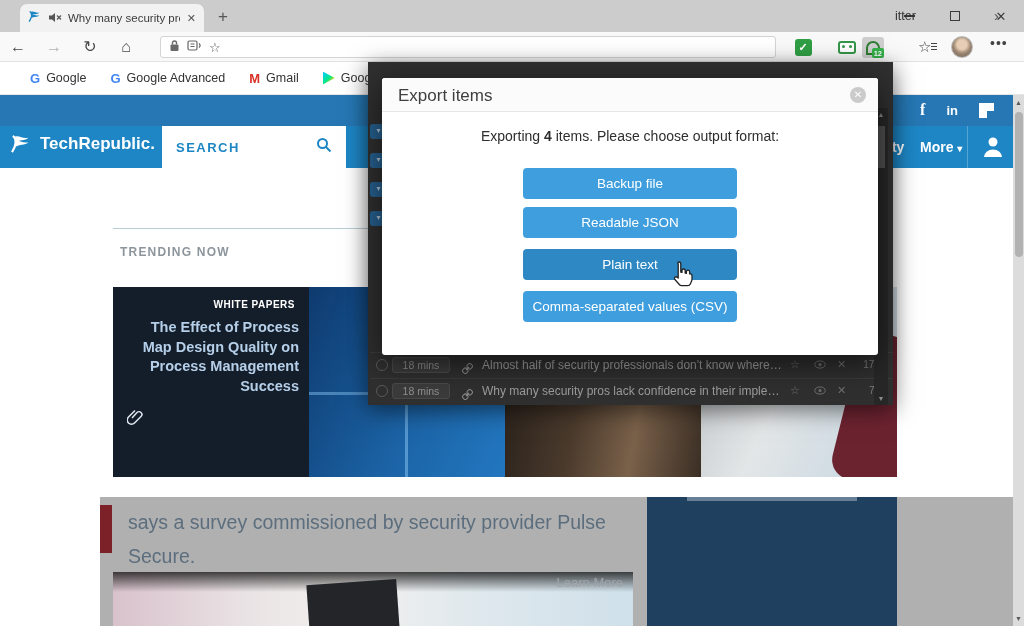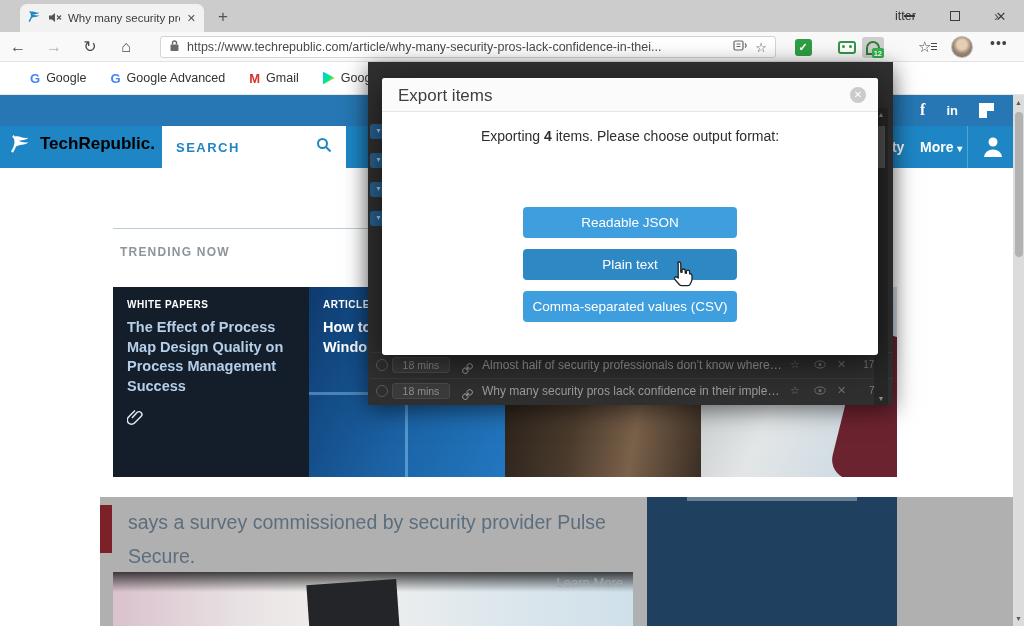--- a/index.html
+++ b/index.html
@@ -58,39 +58,39 @@
 
   
   .page { position:absolute; left:0; top:95px; width:1014px; height:531px; background:#fff; overflow:hidden; }
   .topband { position:absolute; left:0; top:0; width:1014px; height:31px; background:#2677b3; }
   .social { position:absolute; right:20px; top:6px; display:flex; gap:21px; align-items:center; }
   .fb { color:#fff; font-family:"Liberation Serif",serif; font-weight:bold; font-size:16px; }
   .li { color:#fff; font-weight:bold; font-size:13px; }
   .flip { width:15px; height:15px; background:#fff; position:relative; }
   .flip:after { content:""; position:absolute; right:0; bottom:0; width:7px; height:7px; background:#2677b3; }
   .header { position:absolute; left:0; top:31px; width:1014px; height:42px; background:#1e86c5; }
-  .logo { position:absolute; left:10px; top:8px; display:flex; align-items:center; gap:6px; color:#000000;
+  .logo { position:absolute; left:10px; top:8px; display:flex; align-items:center; gap:6px; color:#ffffff;
           font-weight:bold; font-size:17px; }
   .searchbox { position:absolute; left:162px; top:0; width:184px; height:42px; background:#fff;
                display:flex; align-items:center; justify-content:space-between; padding:0 14px; }
   .search-label { color:#1e86c5; font-weight:bold; font-size:13px; letter-spacing:1.5px; }
   .nav-tail { position:absolute; left:888px; top:13px; color:#fff; font-weight:bold; font-size:14px; }
   .more { position:absolute; left:920px; top:13px; color:#fff; font-weight:bold; font-size:14px; }
   .more .arr { font-size:10px; }
   .navdiv { position:absolute; left:967px; top:0; width:1px; height:42px; background:rgba(255,255,255,.25); }
   .person { position:absolute; left:982px; top:9px; }
 
   .heading { position:absolute; left:120px; top:99px; font-size:24px; color:#45a1d8; white-space:nowrap; }
   .headrule { position:absolute; left:113px; top:133px; width:550px; height:1px; background:#b9cdd9; }
   .trending-label { position:absolute; left:120px; top:150px; font-size:12px; font-weight:bold;
                     color:#8d959c; letter-spacing:1.2px; }
 
   .cards { position:absolute; left:113px; top:192px; width:784px; height:190px; display:flex;
            border-bottom:2px solid #3a78ad; }
-  .card { width:196px; height:190px; position:relative; overflow:hidden; }
+  .card { width:196px; height:190px; position:relative; overflow:hidden;text-align:right; }
   .card1 { background:#141e2b; padding:12px 14px; }
   .card-tag { font-size:10px; font-weight:bold; color:#fff; letter-spacing:0.5px; }
   .card-title { margin-top:8px; font-size:14.5px; font-weight:bold; color:#b6cfe8; line-height:1.35; width:172px; }
   .clip { position:absolute; left:14px; top:122px; }
   .card2 { background:linear-gradient(115deg,#0e3a6e 0%,#1b62a4 55%,#2277c0 100%); padding:12px 14px; }
   .card2 .vline { position:absolute; left:96px; top:0; width:3px; height:190px; background:rgba(140,200,245,.5); }
   .card2 .hline { position:absolute; left:0; top:105px; width:196px; height:3px; background:rgba(140,200,245,.45); }
   .card2 .card-title { color:#fff; position:relative; z-index:2; }
   .card3 { background:linear-gradient(100deg,#241d18 0%,#4a3a2c 40%,#7a614a 68%,#3a2e24 100%); }
   .card3 .keys { position:absolute; left:30px; top:55px; width:150px; height:34px; transform:rotate(-8deg);
@@ -191,21 +191,20 @@
     <span class="navico dis">→</span>
     <span class="navico">↻</span>
     <span class="navico">⌂</span>
     <div class="addressbar">
       <span>
         <svg width="11" height="13" viewBox="0 0 11 13">
             <rect x="1.5" y="5.5" width="8" height="6.5" rx="1" fill="#6a6a6a"></rect>
             <path d="M3.5 5.5 V4 a2 2 0 0 1 4 0 V5.5" fill="none" stroke="#6a6a6a" stroke-width="1.4"></path>
           </svg>
       </span>
-      <span class="url">https://www.techrepublic.com/article/why-many-security-pros-lack-confidence-in-thei...</span>
       <span>
         <svg width="15" height="13" viewBox="0 0 15 13">
             <rect x="1" y="2" width="9" height="9" rx="1.5" fill="none" stroke="#666" stroke-width="1.2"></rect>
             <path d="M3.5 5 h4 M3.5 7.5 h4" stroke="#666" stroke-width="1"></path>
             <path d="M12 4.5 q2.2 2 0 4" fill="none" stroke="#666" stroke-width="1.2"></path>
           </svg>
       </span>
       <span style="color:#555;font-size:13px;">☆</span>
     </div>
     <div class="ext ext-check">
@@ -394,20 +393,21 @@
       <div class="a" style="bottom:3px;">▼</div>
     </div>
   </div>
 
   <div class="dialog">
     <div class="dhead">
       <span class="dtitle">Export items</span>
       <span class="dclose">✕</span>
     </div>
     <div class="dmsg"><span>Exporting </span><b>4</b><span> items. Please choose output format:</span></div>
+    <div class="dbtn" style="top:90px;">Backup file</div>
     <div class="dbtn" style="top:129px;">Readable JSON</div>
     <div class="dbtn hov" style="top:171px;">Plain text</div>
     <div class="dbtn" style="top:213px;">Comma-separated values (CSV)</div>
     <div class="cursor">
       <svg width="26" height="28" viewBox="0 0 26 28">
           <path d="M9 2c1 0 1.8.8 1.8 1.8v8.4l1.2.25V10.6c0-.9.7-1.6 1.6-1.6.9 0 1.6.7 1.6 1.6v2.4l1.2.25v-1.5c0-.9.7-1.6 1.6-1.6.9 0 1.6.7 1.6 1.6v2l1 .2c.8.2 1.4 1 1.4 1.8v3.6c0 .5-.1 1-.3 1.4l-1.4 3.3c-.4 1-1.4 1.6-2.4 1.6h-6.4c-.8 0-1.5-.3-2-.9l-4.6-5.2c-.6-.7-.6-1.7.1-2.3.6-.5 1.5-.6 2.1-.1l1.1.9V3.8C7.2 2.8 8 2 9 2z" fill="#fff" stroke="#222" stroke-width="1.3" stroke-linejoin="round"></path>
         </svg>
     </div>
   </div>
 

